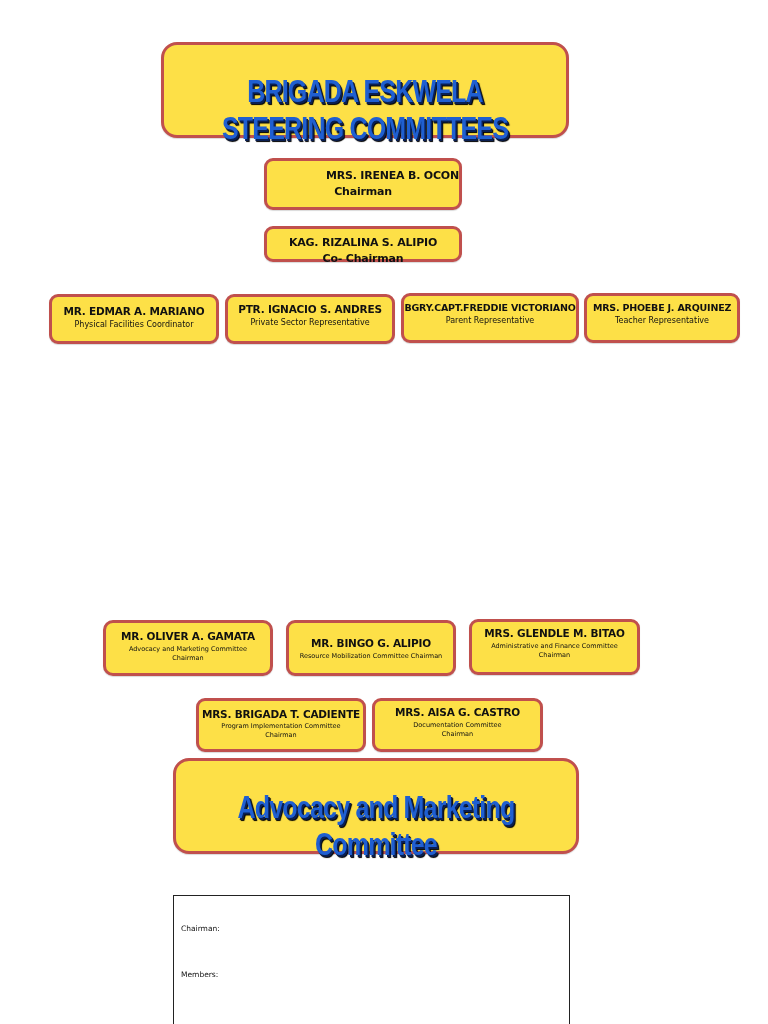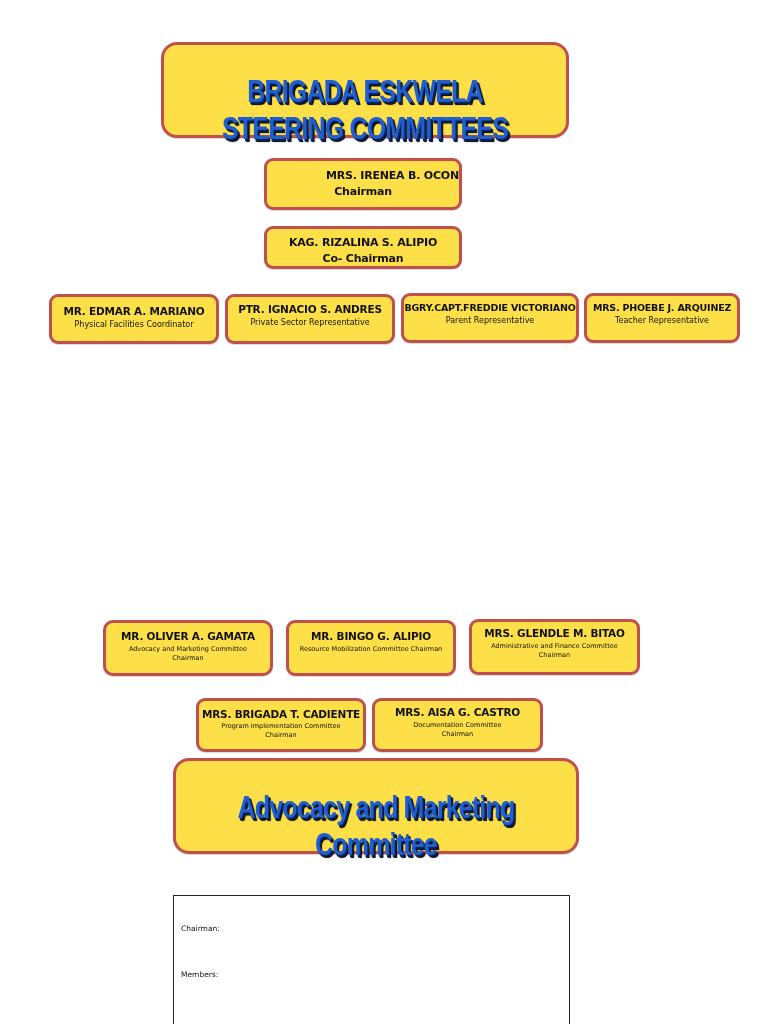--- a/index.html
+++ b/index.html
@@ -47,21 +47,21 @@
 <div class="box title-box" style="left:161px; top:42px; width:408px; height:96px;">
   <div class="title-text" style="top:30px; font-size:32px;">BRIGADA ESKWELA</div>
   <div class="title-text" style="top:67px; font-size:32px;">STEERING COMMITTEES</div>
 </div>
 
 <div class="box" style="left:264px; top:158px; width:198px; height:52px;">
   <div class="name" style="font-size:11px; margin-top:8px;text-align:right;">MRS. IRENEA B. OCON</div>
   <div class="name" style="font-size:11px; margin-top:3px;">Chairman</div>
 </div>
 
-<div class="box" style="left:264px; top:226px; width:198px; height:43px;">
+<div class="box" style="left:264px; top:226px; width:198px; height:36px;">
   <div class="name" style="font-size:11px; margin-top:7px;">KAG. RIZALINA S. ALIPIO</div>
   <div class="name" style="font-size:11px; margin-top:3px;">Co- Chairman</div>
 </div>
 
 <div class="box" style="left:49px; top:294px; width:170px; height:50px;">
   <div class="name" style="font-size:10.5px; margin-top:8px;">MR. EDMAR A. MARIANO</div>
   <div class="role" style="font-size:8px; margin-top:3px;">Physical Facilities Coordinator</div>
 </div>
 <div class="box" style="left:225px; top:294px; width:170px; height:50px;">
   <div class="name" style="font-size:10.5px; margin-top:6px;">PTR. IGNACIO S. ANDRES</div>
@@ -75,21 +75,21 @@
   <div class="name" style="font-size:9.5px; margin-top:6px;">MRS. PHOEBE J. ARQUINEZ</div>
   <div class="role" style="font-size:8px; margin-top:3px;">Teacher Representative</div>
 </div>
 
 <div class="box" style="left:103px; top:620px; width:170px; height:56px;border-radius:10px;">
   <div class="name" style="font-size:10.5px; margin-top:7px;">MR. OLIVER A. GAMATA</div>
   <div class="role" style="font-size:6.5px; margin-top:3px;">Advocacy and Marketing Committee</div>
   <div class="role" style="font-size:6.5px; margin-top:1px;">Chairman</div>
 </div>
 <div class="box" style="left:286px; top:620px; width:170px; height:56px;">
-  <div class="name" style="font-size:10.5px; margin-top:7px;">MR. BINGO G. ALIPIO</div>
+  <div class="name" style="font-size:10.5px; margin-top:14px;">MR. BINGO G. ALIPIO</div>
   <div class="role" style="font-size:6.5px; margin-top:3px;">Resource Mobilization Committee Chairman</div>
 </div>
 <div class="box" style="left:469px; top:619px; width:171px; height:56px;">
   <div class="name" style="font-size:10.5px; margin-top:5px;">MRS. GLENDLE M. BITAO</div>
   <div class="role" style="font-size:6.5px; margin-top:3px;">Administrative and Finance Committee</div>
   <div class="role" style="font-size:6.5px; margin-top:1px;">Chairman</div>
 </div>
 
 <div class="box" style="left:196px; top:698px; width:170px; height:54px;">
   <div class="name" style="font-size:10.5px; margin-top:7px;">MRS. BRIGADA T. CADIENTE</div>

